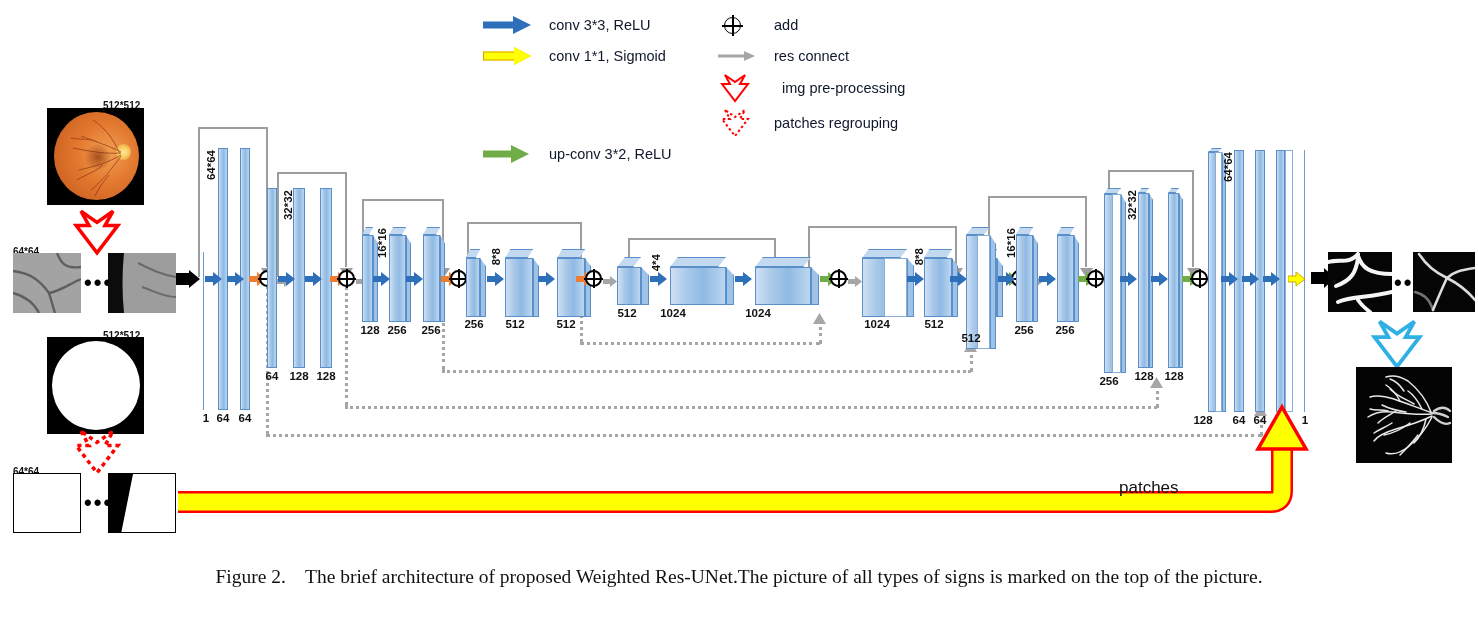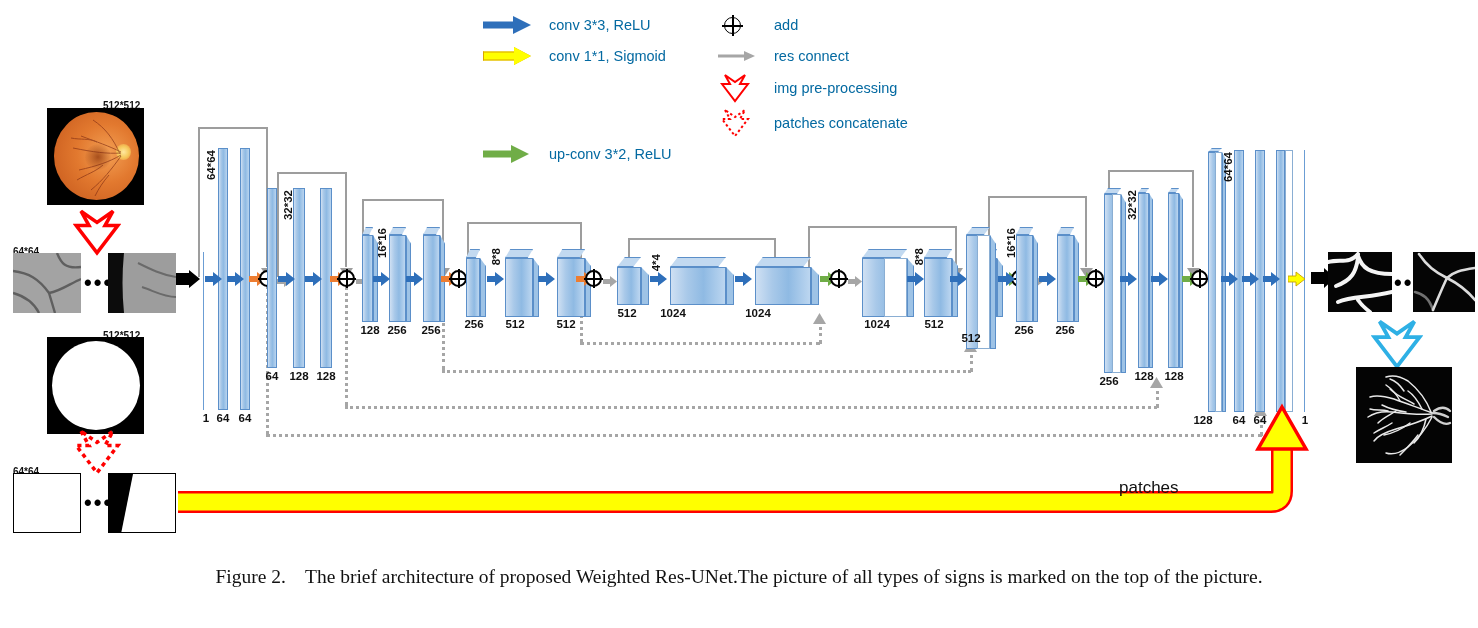--- a/index.html
+++ b/index.html
@@ -2,21 +2,21 @@
 <html><head>
 <meta charset="utf-8">
 <style>
   html,body{margin:0;padding:0;background:#ffffff;}
   body{width:1478px;height:628px;position:relative;overflow:hidden;
        font-family:"Liberation Sans", sans-serif;color:#1a1a1a;}
   .abs{position:absolute;}
   
   #legend{left:483px;top:6px;width:430px;height:160px;}
   .lg-row{position:absolute;height:26px;display:flex;align-items:center;}
-  .lg-label{font-size:14.5px;color:#0369a1;white-space:nowrap;}
+  .lg-label{font-size:14.5px;color:#0f172a;white-space:nowrap;}
   .lg-ic{width:56px;height:22px;position:relative;flex:none;margin-right:10px;}
   
   .arw{position:absolute;top:50%;transform:translateY(-50%);}
   .arw .shaft{position:absolute;left:0;top:50%;transform:translateY(-50%);}
   .arw .head{position:absolute;top:50%;transform:translateY(-50%);width:0;height:0;}
 
   
   .dimlbl{font-size:10px;font-weight:bold;color:#111;letter-spacing:0px;}
   .chlbl{font-size:11.5px;font-weight:bold;color:#111;text-align:center;}
   .vlbl{font-size:11.5px;font-weight:bold;color:#111;
@@ -100,36 +100,36 @@
   <div class="lg-row" style="left:235px;top:37px;">
     <span class="lg-ic" style="width:46px;">
       <span class="arw" style="left:0;width:44px;">
         <span class="shaft" style="width:28px;height:3px;background:#a6a6a6;"></span>
         <span class="head" style="left:26px;border-top:5.5px solid transparent;border-bottom:5.5px solid transparent;border-left:11px solid #a6a6a6;"></span>
       </span>
     </span>
     <span class="lg-label">res connect</span>
   </div>
 
-  <div class="lg-row" style="left:235px;top:66px;height:32px;">
+  <div class="lg-row" style="left:235px;top:66px;height:32px;gap:8px;">
     <span class="lg-ic" style="width:46px;height:30px;">
       <svg width="30" height="30" viewBox="0 0 30 30" style="position:absolute;left:2px;top:0;">
         <polygon points="5,2 10,11 2,11 15,28 28,11 20,11 25,2 15,9" fill="#ffffff" stroke="#ff0000" stroke-width="2" stroke-linejoin="miter"></polygon>
       </svg>
     </span>
     <span class="lg-label">img pre-processing</span>
   </div>
 
   <div class="lg-row" style="left:235px;top:101px;height:32px;">
     <span class="lg-ic" style="width:46px;height:30px;">
       <svg width="30" height="30" viewBox="0 0 30 30" style="position:absolute;left:2px;top:0;">
         <polygon points="5,2 10,11 2,11 15,28 28,11 20,11 25,2 15,9" fill="#ffffff" stroke="#ff0000" stroke-width="2" stroke-dasharray="2.5,2.5" stroke-linejoin="miter"></polygon>
       </svg>
     </span>
-    <span class="lg-label">patches concatenate</span>
+    <span class="lg-label">patches regrouping</span>
   </div>
 
 </div>
 
 <div class="abs" style="left:103px;top:95px;" class2="">
   <span class="dimlbl">512*512</span>
 </div>
 
 <div class="imgbox" style="left:47px;top:108px;width:97px;height:97px;">
   <div style="position:absolute;left:7px;top:4px;width:85px;height:88px;border-radius:50%;

